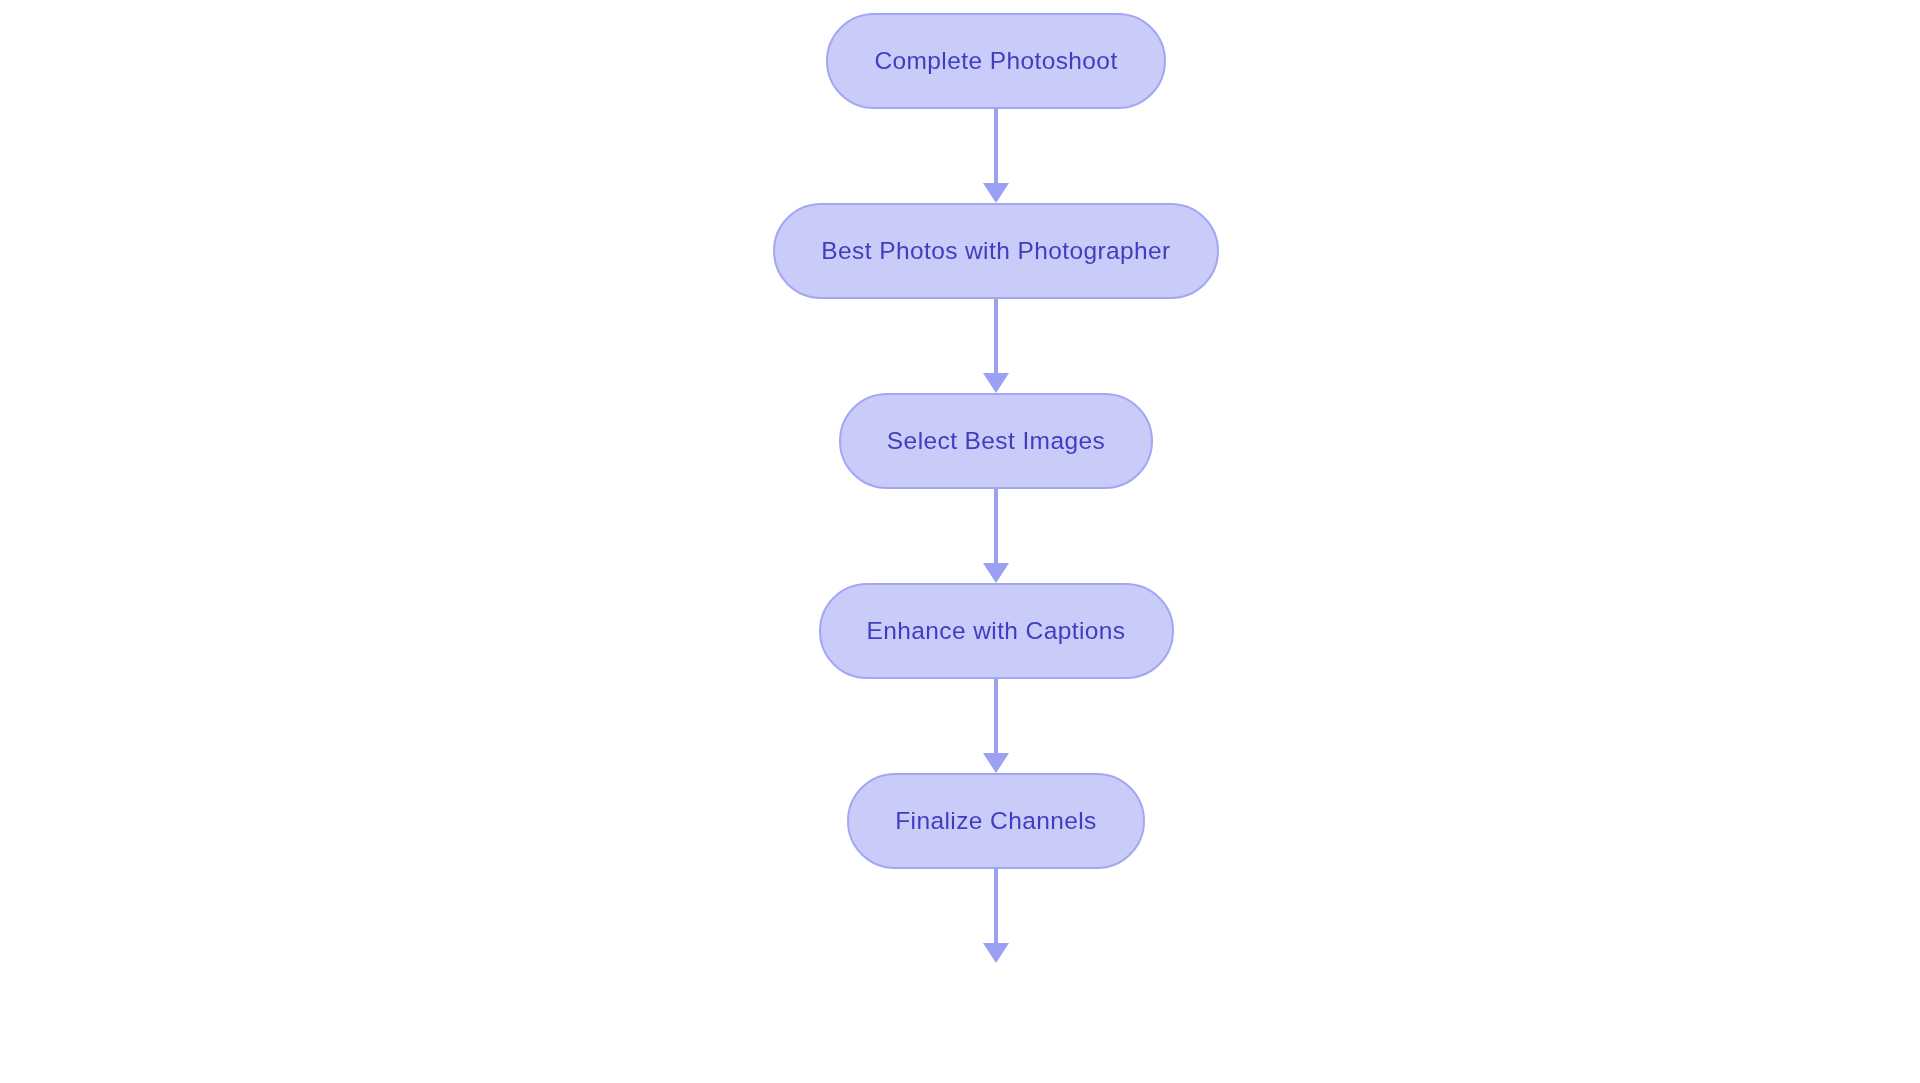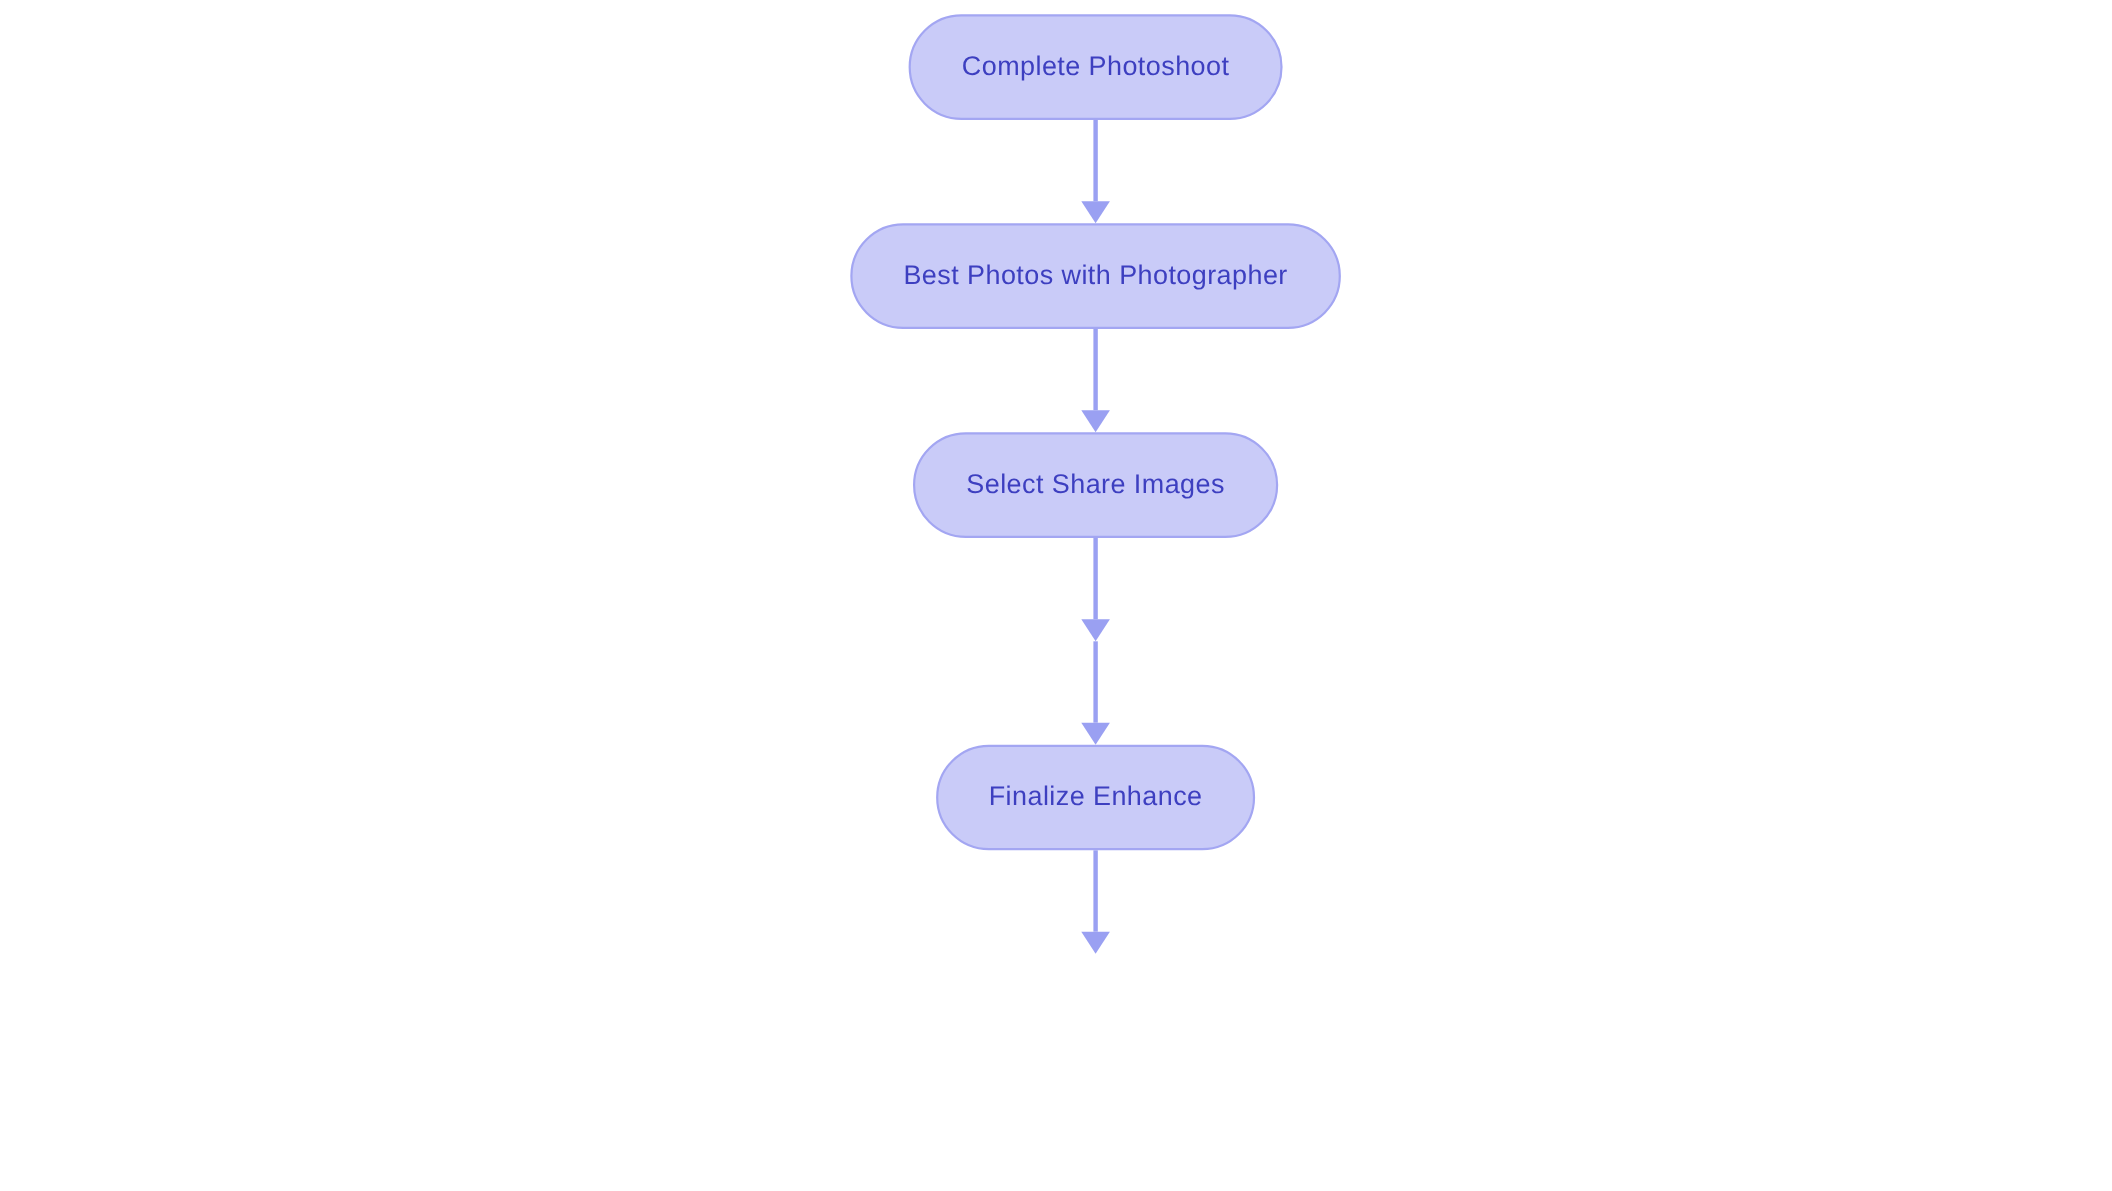--- a/index.html
+++ b/index.html
@@ -82,36 +82,39 @@
     <div class="flow-node">
       <span>Best Photos with Photographer</span>
     </div>
 
     <div class="flow-arrow">
       <div class="shaft"></div>
       <div class="head"></div>
     </div>
 
     <div class="flow-node">
-      <span>Select Share Images</span>
+      <span>Select Best Images</span>
     </div>
 
     <div class="flow-arrow">
       <div class="shaft"></div>
       <div class="head"></div>
     </div>
 
+    <div class="flow-node">
+      <span>Enhance with Captions</span>
+    </div>
 
     <div class="flow-arrow">
       <div class="shaft"></div>
       <div class="head"></div>
     </div>
 
     <div class="flow-node">
-      <span>Finalize Enhance</span>
+      <span>Finalize Channels</span>
     </div>
 
     <div class="flow-arrow">
       <div class="shaft"></div>
       <div class="head"></div>
     </div>
 
 
   </div>
 </div>

